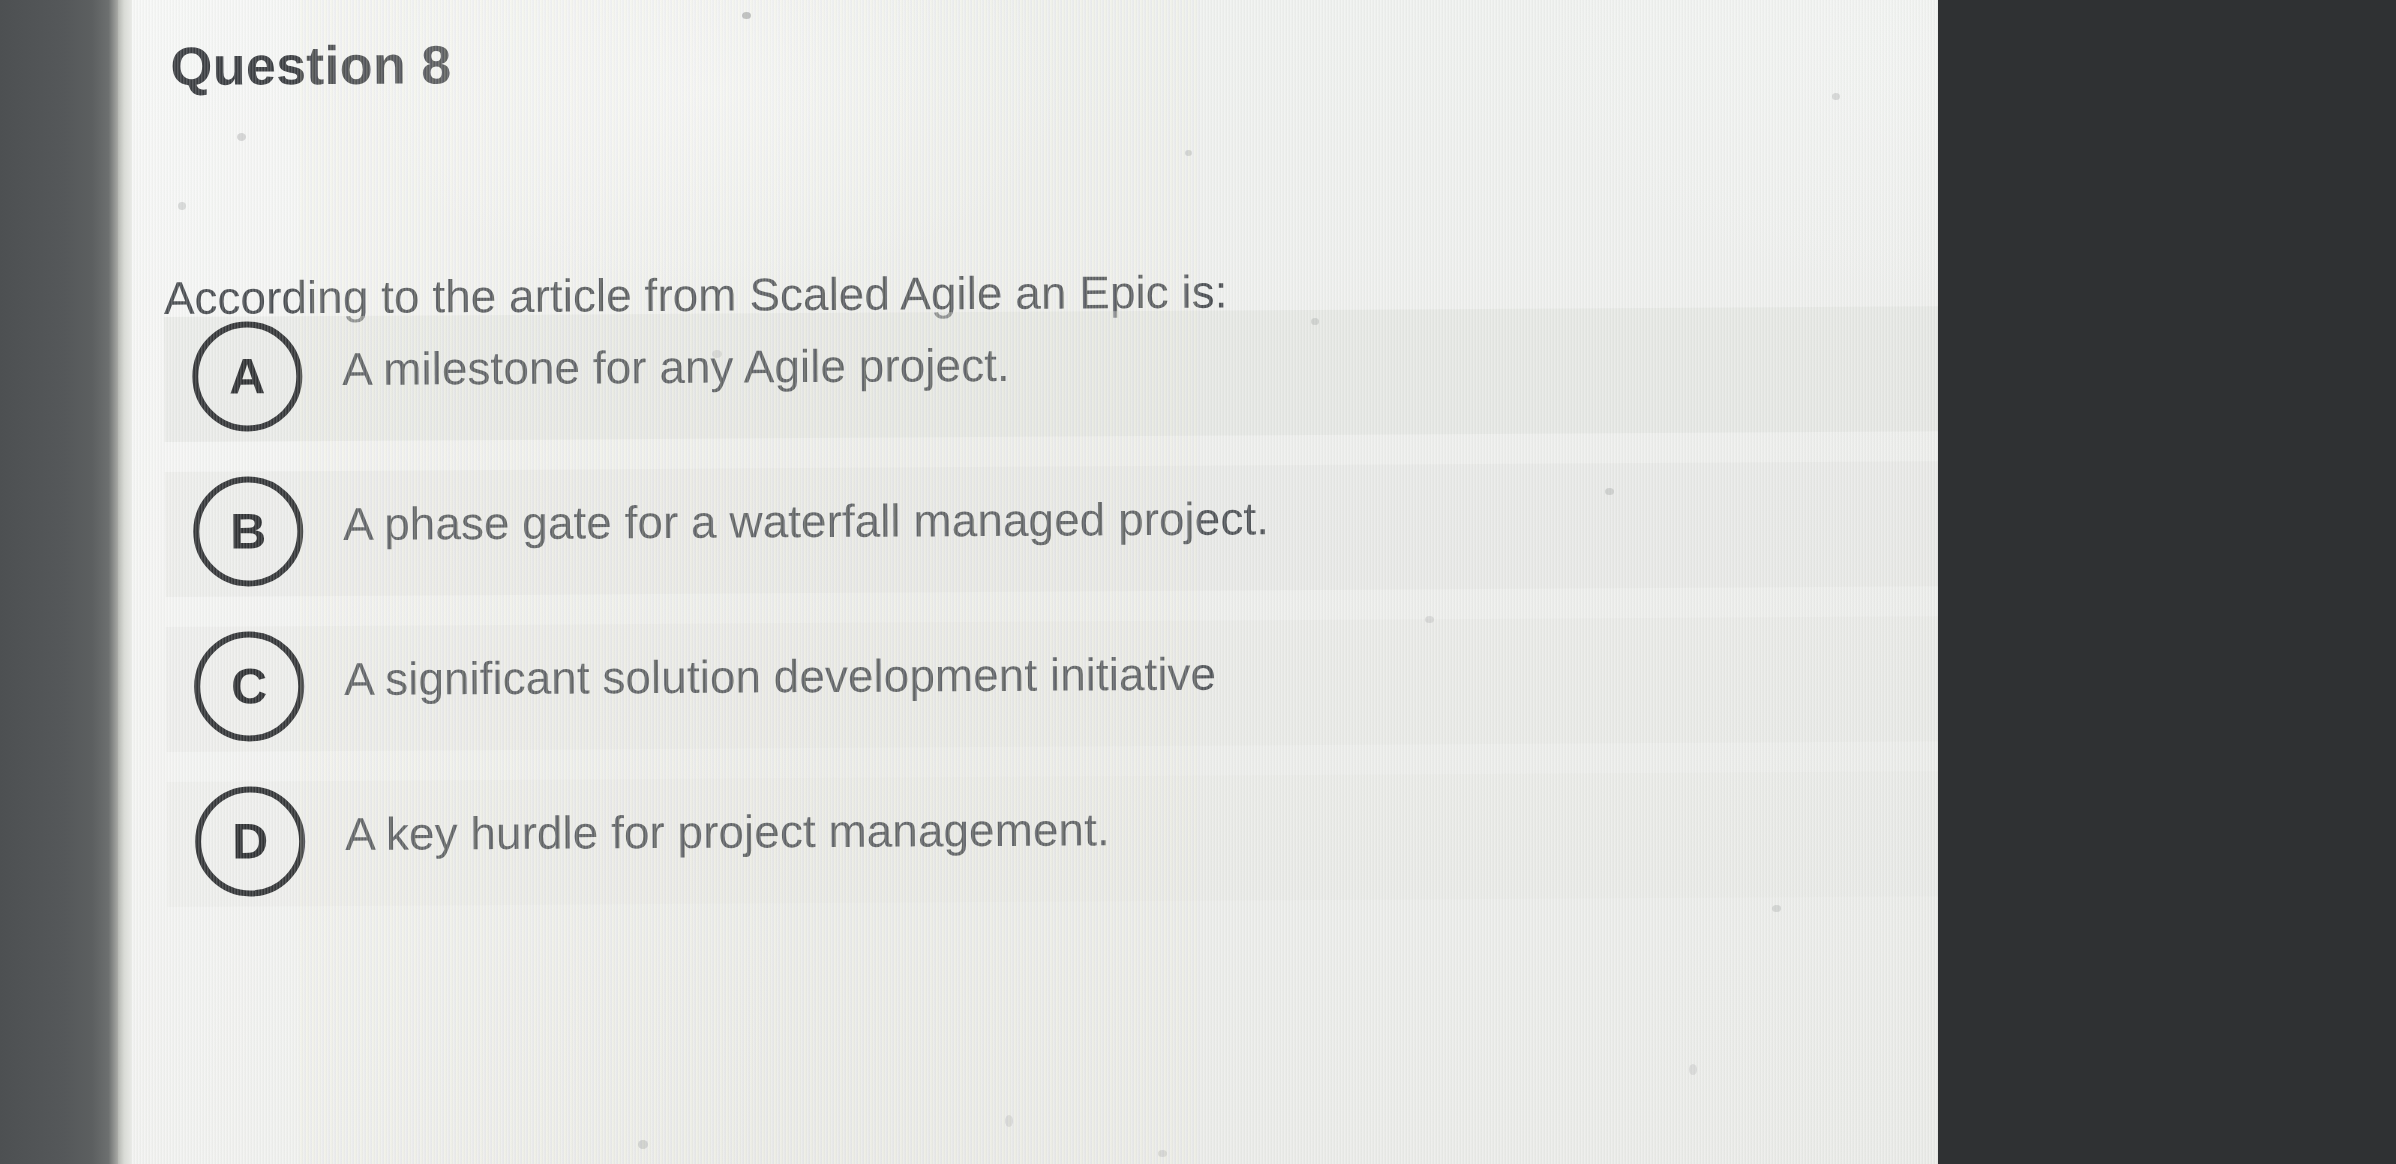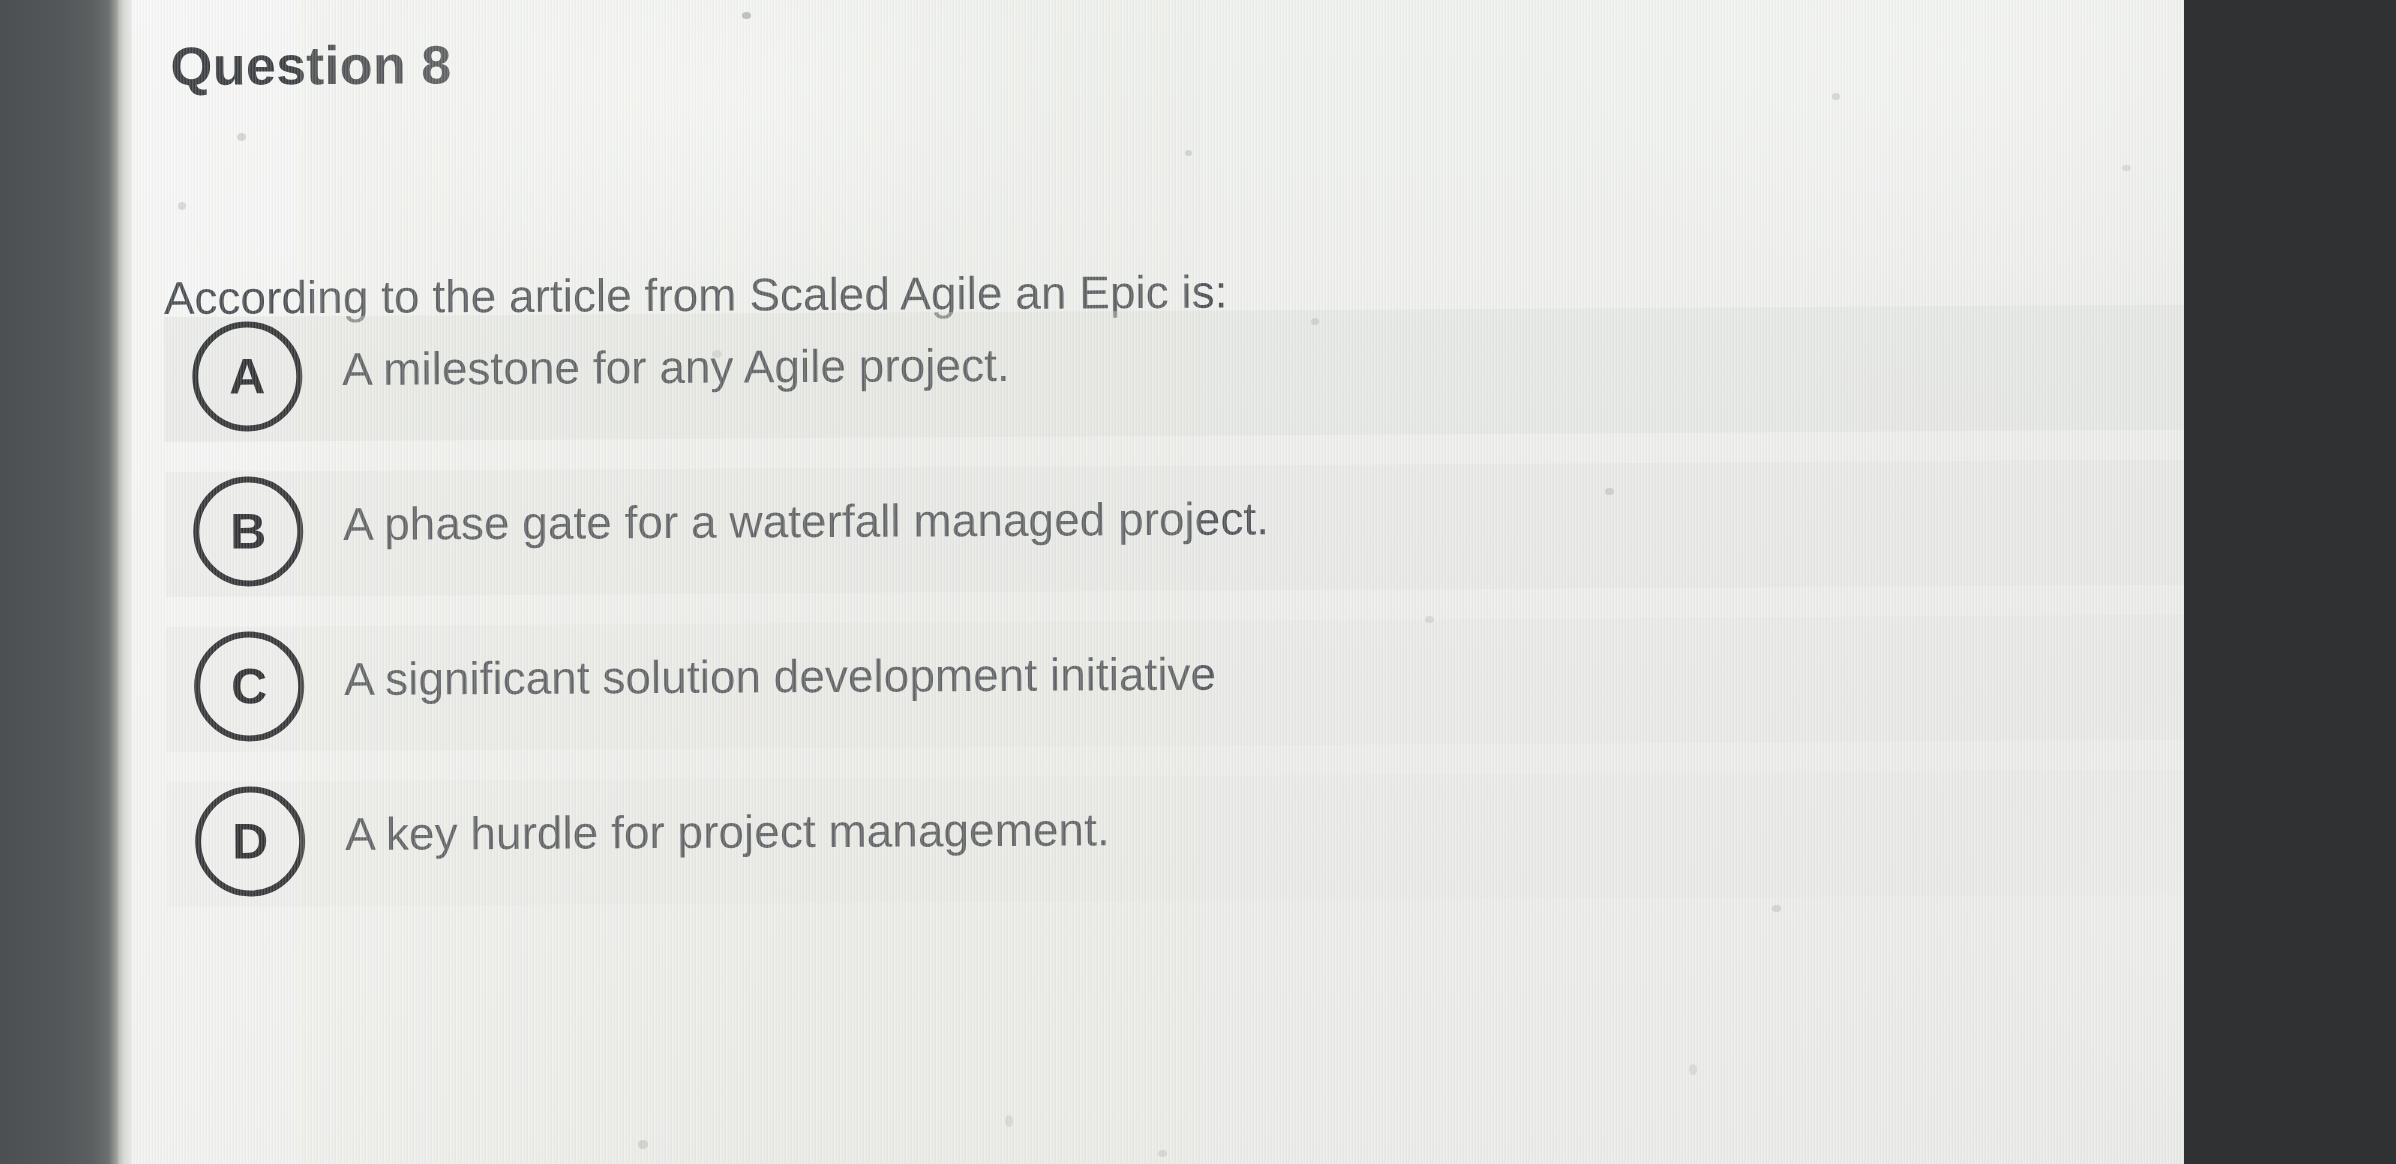--- a/index.html
+++ b/index.html
@@ -3,21 +3,21 @@
 <meta charset="utf-8">
 <style>
   html, body {
     margin: 0;
     padding: 0;
     background: #2f3133;
   }
 
   #screenshot {
     position: relative;
-    width: 2184px;
+    width: 1938px;
     height: 1164px;
     overflow: hidden;
     font-family: "Liberation Sans", sans-serif;
     background: #edeeec;
   }
 
   
   .page-surface {
     position: absolute;
     left: 0; top: 0;

